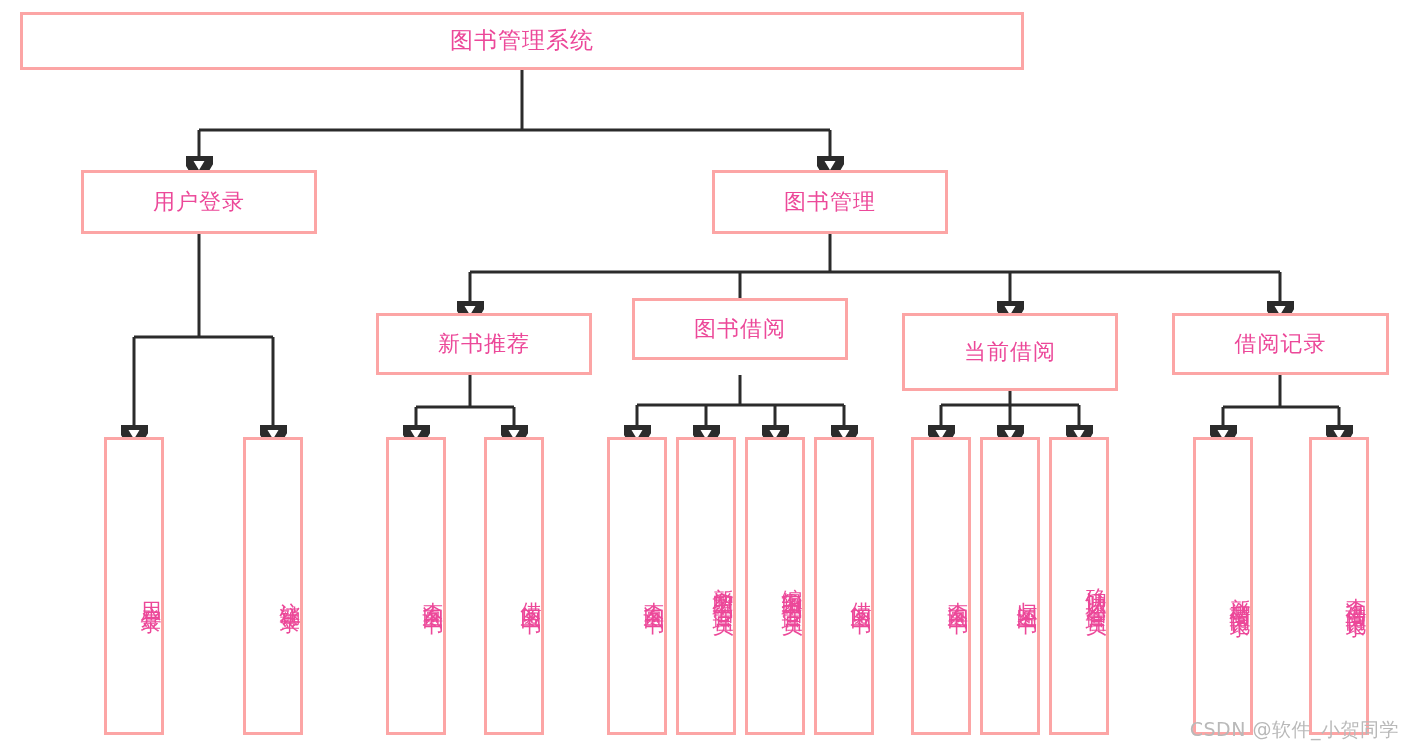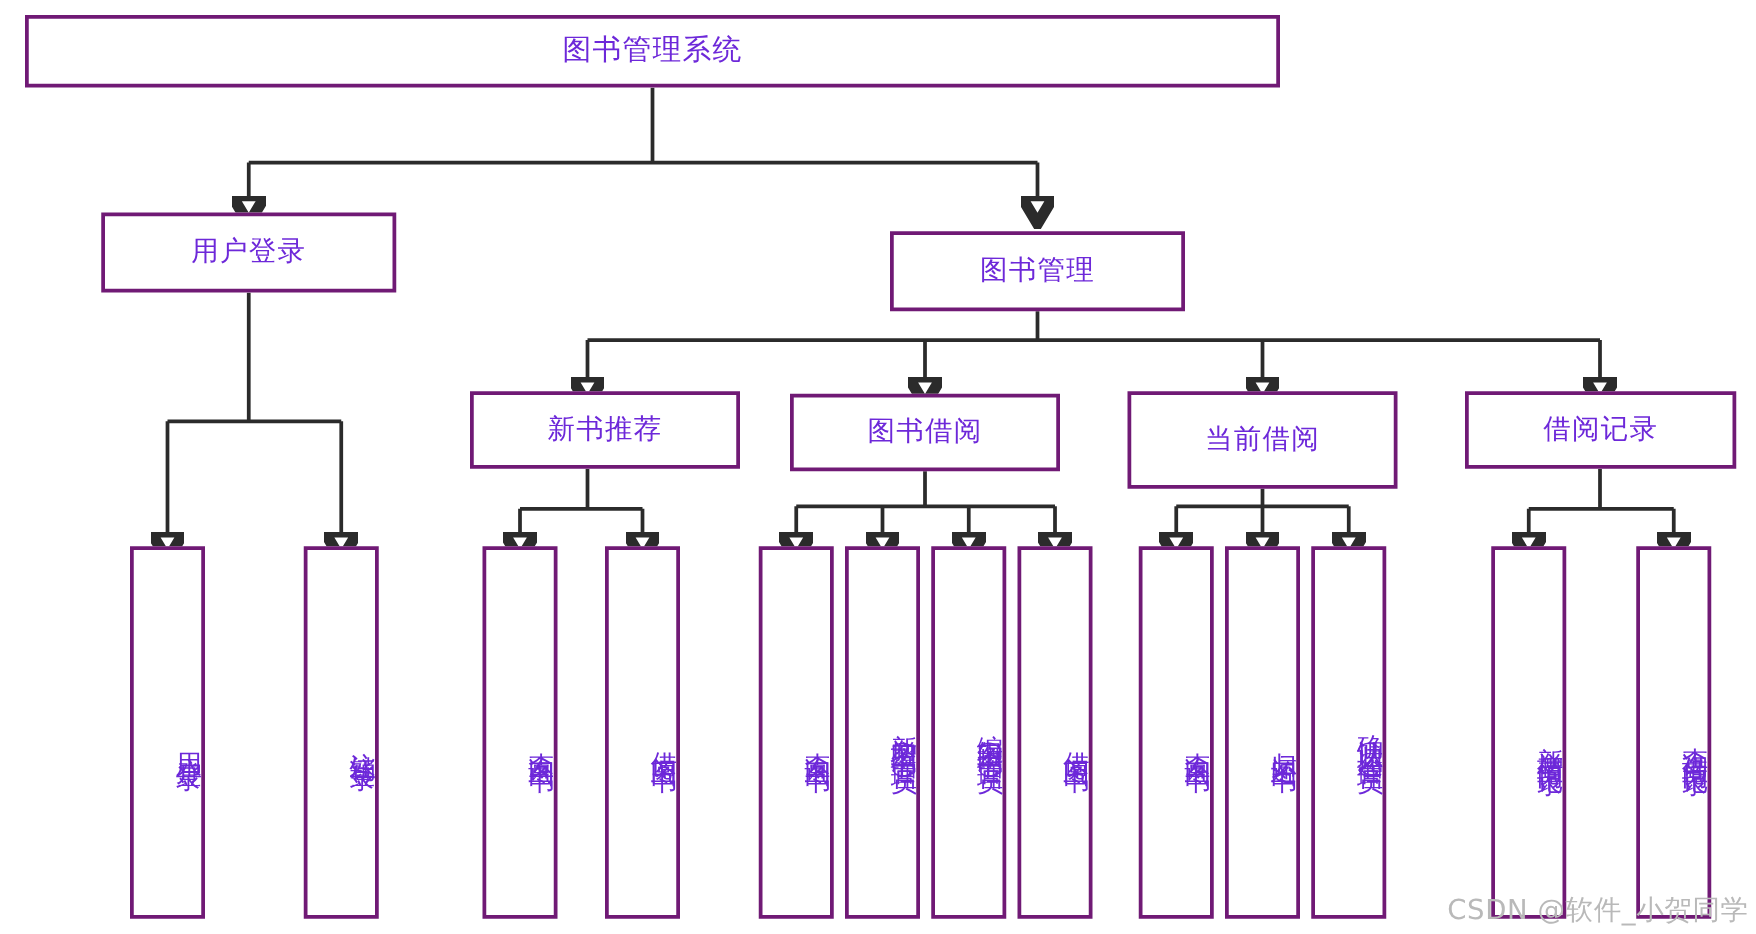--- a/index.html
+++ b/index.html
@@ -31,25 +31,25 @@
     stroke: #2b2b2b;
     stroke-width: 3;
     fill: none;
     stroke-linecap: butt;
   }
   
   .node {
     position: absolute;
     box-sizing: border-box;
     background: #ffffff;
-    border: 3px solid #701a75;
+    border: 3px solid #fca5a5;
     display: flex;
     align-items: center;
     justify-content: center;
-    color: #6d28d9;
+    color: #ec4899;
   }
   .node.h {              
     font-size: 22px;
     letter-spacing: 1px;
     line-height: 1.1;
   }
   .node.root {
     font-size: 23px;
   }
   .node.v {              
@@ -66,21 +66,21 @@
     padding-top: 6px;
   }
   .label {
     white-space: pre;
   }
   
   #watermark {
     position: absolute;
     right: 6px;
     bottom: 4px;
-    font-size: 22px;
+    font-size: 19px;
     color: #b9b9b9;
     letter-spacing: 0.5px;
     white-space: nowrap;
     user-select: none;
   }
 </style>
 </head>
 <body>
 
 <div id="canvas">
@@ -133,28 +133,28 @@
     <line x1="1339" y1="407" x2="1339" y2="429" marker-end="url(#arrow)"></line>
   </svg>
 
   <div class="node h root" style="left:20px; top:12px; width:1004px; height:58px;">
     <span class="label">图书管理系统</span>
   </div>
 
   <div class="node h" style="left:81px; top:170px; width:236px; height:64px;">
     <span class="label">用户登录</span>
   </div>
-  <div class="node h" style="left:712px; top:170px; width:236px; height:64px;margin-top:15px;">
+  <div class="node h" style="left:712px; top:170px; width:236px; height:64px;">
     <span class="label">图书管理</span>
   </div>
 
   <div class="node h" style="left:376px; top:313px; width:216px; height:62px;">
     <span class="label">新书推荐</span>
   </div>
-  <div class="node h" style="left:632px; top:315px; width:216px; height:62px;">
+  <div class="node h" style="left:632px; top:298px; width:216px; height:62px;">
     <span class="label">图书借阅</span>
   </div>
   <div class="node h" style="left:902px; top:313px; width:216px; height:78px;">
     <span class="label">当前借阅</span>
   </div>
   <div class="node h" style="left:1172px; top:313px; width:217px; height:62px;">
     <span class="label">借阅记录</span>
   </div>
 
   <div class="node v" style="left:104px; top:437px; width:60px; height:298px;">

